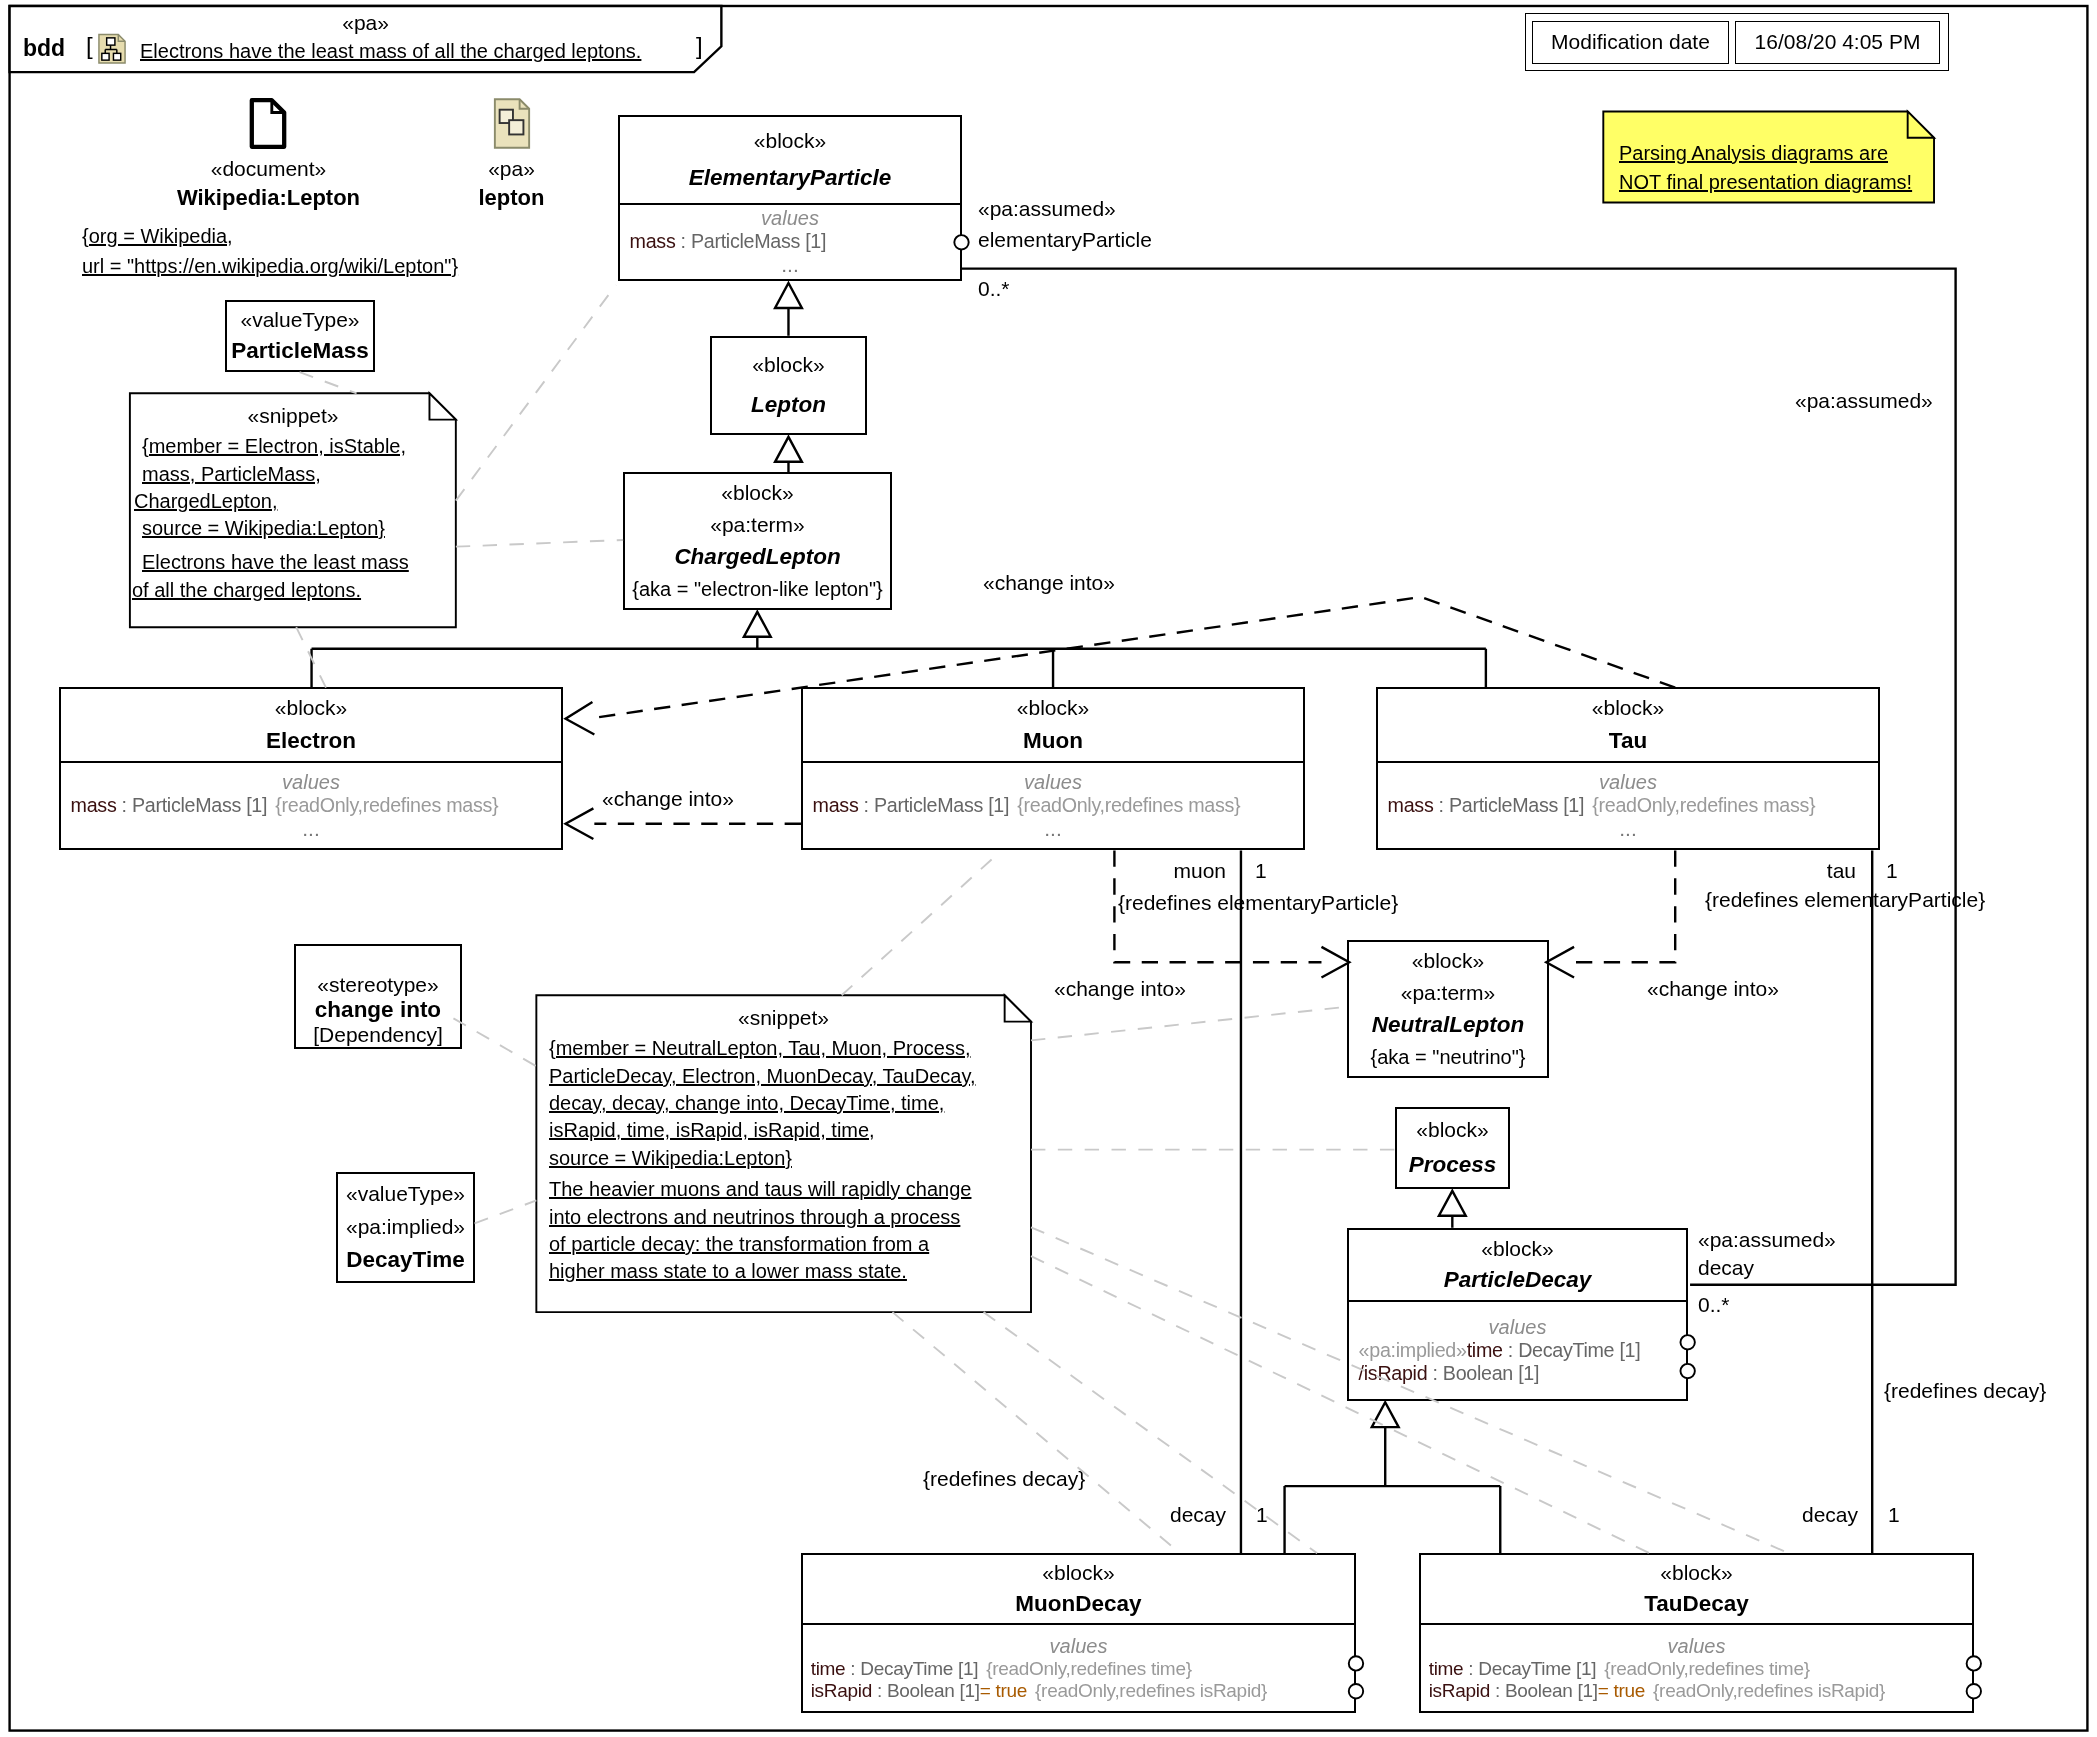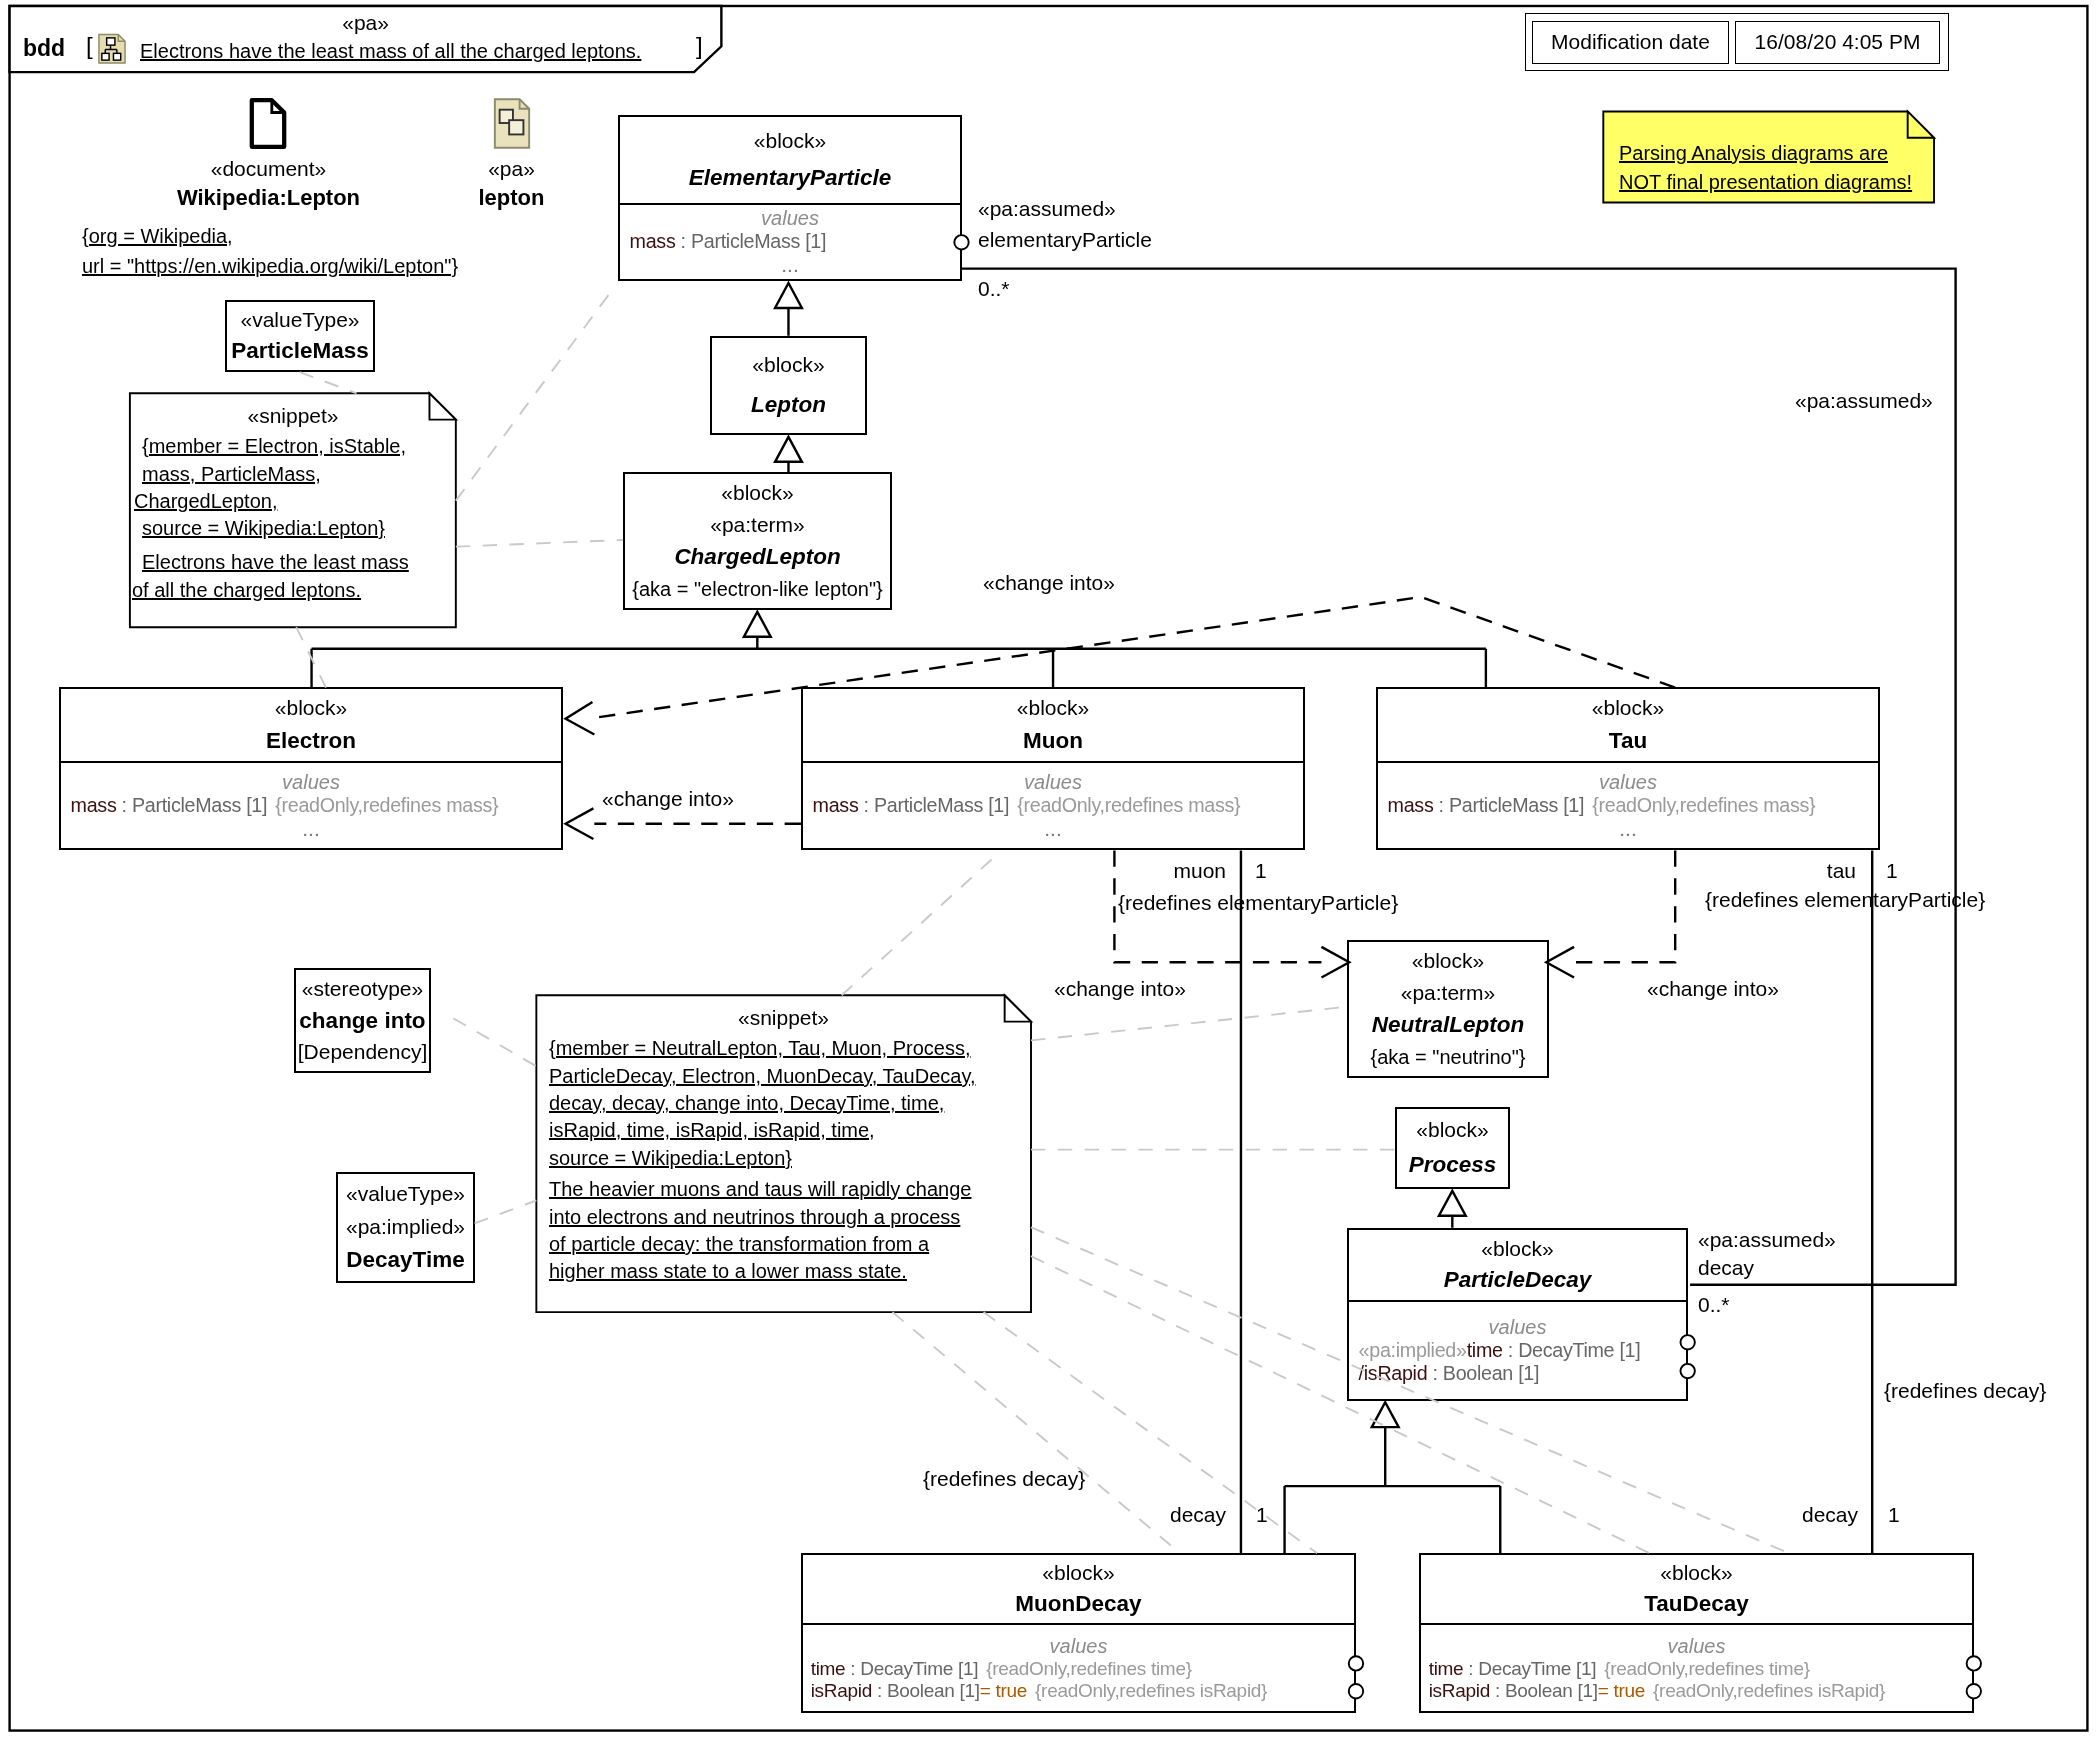--- a/index.html
+++ b/index.html
@@ -97,21 +97,21 @@
   <rect x="36" y="48" width="30" height="30" fill="#F4EFD8" stroke="#333" stroke-width="4"></rect>
 </svg>
 <div class="t c" style="left:454px;top:157px;width:115px;">«pa»</div>
 <div class="t c b f46" style="left:454px;top:185px;width:115px;">lepton</div>
 
 <div class="blk ctr" style="left:225px;top:300px;width:150px;height:72px;">
   <div class="st">«valueType»</div>
   <div class="bn">ParticleMass</div>
 </div>
 
-<div class="blk ctr" style="left:294px;top:968px;width:137px;height:105px;">
+<div class="blk ctr" style="left:294px;top:944px;width:168px;height:105px;justify-content:flex-end;">
   <div class="st">«stereotype»</div>
   <div class="bn">change into</div>
   <div class="cons" style="font-size:21px;">[Dependency]</div>
 </div>
 
 <div class="blk ctr" style="left:336px;top:1172px;width:139px;height:111px;">
   <div class="st">«valueType»</div>
   <div class="st">«pa:implied»</div>
   <div class="bn">DecayTime</div>
 </div>

